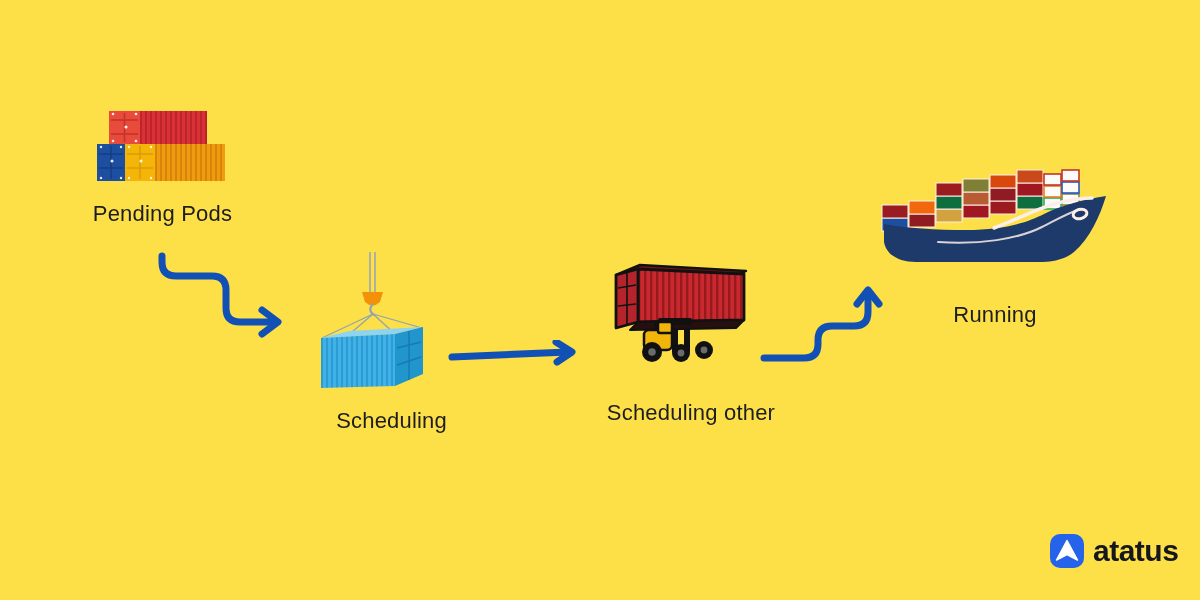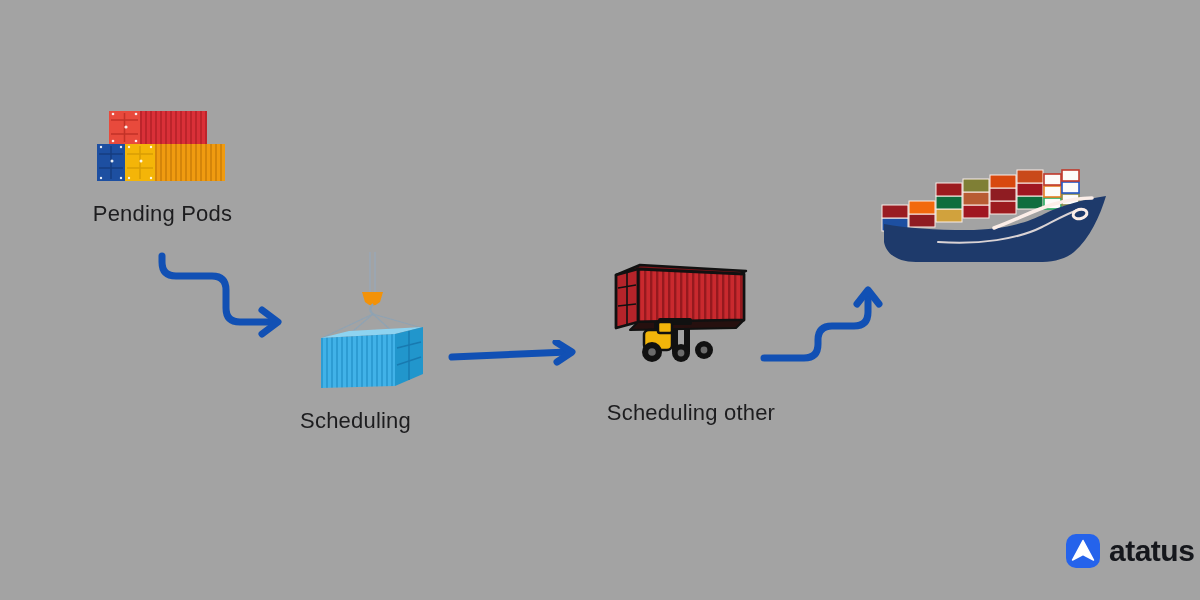--- a/index.html
+++ b/index.html
@@ -1,28 +1,28 @@
 <!DOCTYPE html>
 <html><head>
 <meta charset="utf-8">
 <style>
   html,body{margin:0;padding:0;}
   body{font-family:"Liberation Sans","DejaVu Sans",sans-serif;}
   #stage{
     position:relative;width:1200px;height:600px;overflow:hidden;
-    background:#a3a3a3;
+    background:#fde047;
   }
   .abs{position:absolute;}
   .stage-label{
     position:absolute;text-align:center;
     color:#1d1d1f;font-size:22px;line-height:30px;letter-spacing:.2px;
   }
   .logo{
     position:absolute;left:1050px;top:534px;
-    display:flex;align-items:center;gap:9px;margin-left:16px;
+    display:flex;align-items:center;gap:9px;
   }
   .logo-text{
     font-size:30px;font-weight:700;color:#15171c;letter-spacing:-0.5px;
   }
   svg{display:block;}
 </style>
 </head>
 <body>
 
 <div id="stage">
@@ -101,21 +101,21 @@
       <line x1="57" y1="62" x2="106" y2="76" stroke="#8fa3b3" stroke-width="1.3"></line>
 
       <polygon points="5,86 33,79 107,75 79,82" fill="#8ed3f0"></polygon>
       <polygon points="5,86 79,82 79,134 5,136" fill="url(#corrCyan)"></polygon>
       <polygon points="79,82 107,75 107,122 79,134" fill="#2196cc"></polygon>
       <line x1="93" y1="79" x2="93" y2="128" stroke="#187ab0" stroke-width="1.4"></line>
       <line x1="81" y1="96" x2="105" y2="90" stroke="#187ab0" stroke-width="1.4"></line>
       <line x1="81" y1="113" x2="105" y2="105" stroke="#187ab0" stroke-width="1.4"></line>
     </svg>
   </div>
-  <div class="stage-label" style="left:278px;top:406px;width:155px;">Scheduling</div>
+  <div class="stage-label" style="left:292px;top:406px;width:155px;text-align:right;">Scheduling</div>
 
   <div class="abs" style="left:448px;top:340px;">
     <svg width="138" height="26" viewBox="0 0 138 26" fill="none">
       <path d="M4,17 L120,12" stroke="#1150b4" stroke-width="7" stroke-linecap="round"></path>
       <path d="M108,2 L124,12 L109,22" stroke="#1150b4" stroke-width="7" stroke-linecap="round" stroke-linejoin="round"></path>
     </svg>
   </div>
 
   <div class="abs" style="left:608px;top:258px;">
     <svg width="145" height="112" viewBox="0 0 145 112">
@@ -192,20 +192,21 @@
         <rect x="186" y="12" width="17" height="11" stroke="#c0392b"></rect>
       </g>
 
       <path d="M8,66 C30,70 60,72 90,72 C130,72 152,64 168,56 C186,47 206,42 230,38
                C224,58 214,80 198,94 C188,102 176,104 162,104 L40,104 C22,104 10,96 8,84 Z" fill="#1e3a6b"></path>
       <path d="M118,70 C140,62 158,52 178,46 C192,42 204,40 216,40" stroke="#fceee8" stroke-width="3.5" fill="none" stroke-linecap="round"></path>
       <path d="M62,84 C104,87 142,81 166,69 C178,63 190,56 204,51" stroke="#fceee8" stroke-width="2" fill="none" stroke-linecap="round" opacity=".85"></path>
       <ellipse cx="204" cy="56" rx="7" ry="4.6" transform="rotate(-14 204 56)" fill="none" stroke="#fceee8" stroke-width="3"></ellipse>
     </svg>
   </div>
+  <div class="stage-label" style="left:920px;top:300px;width:150px;">Running</div>
 
   <div class="logo">
     <span>
       <svg width="34" height="34" viewBox="0 0 34 34">
         <rect width="34" height="34" rx="10" fill="#2563eb"></rect>
         <path d="M17,6.5 L27.5,26 L17,20.5 L6.5,26 Z" fill="#ffffff" stroke="#ffffff" stroke-width="1.5" stroke-linejoin="round"></path>
       </svg>
     </span>
     <span class="logo-text">atatus</span>
   </div>

